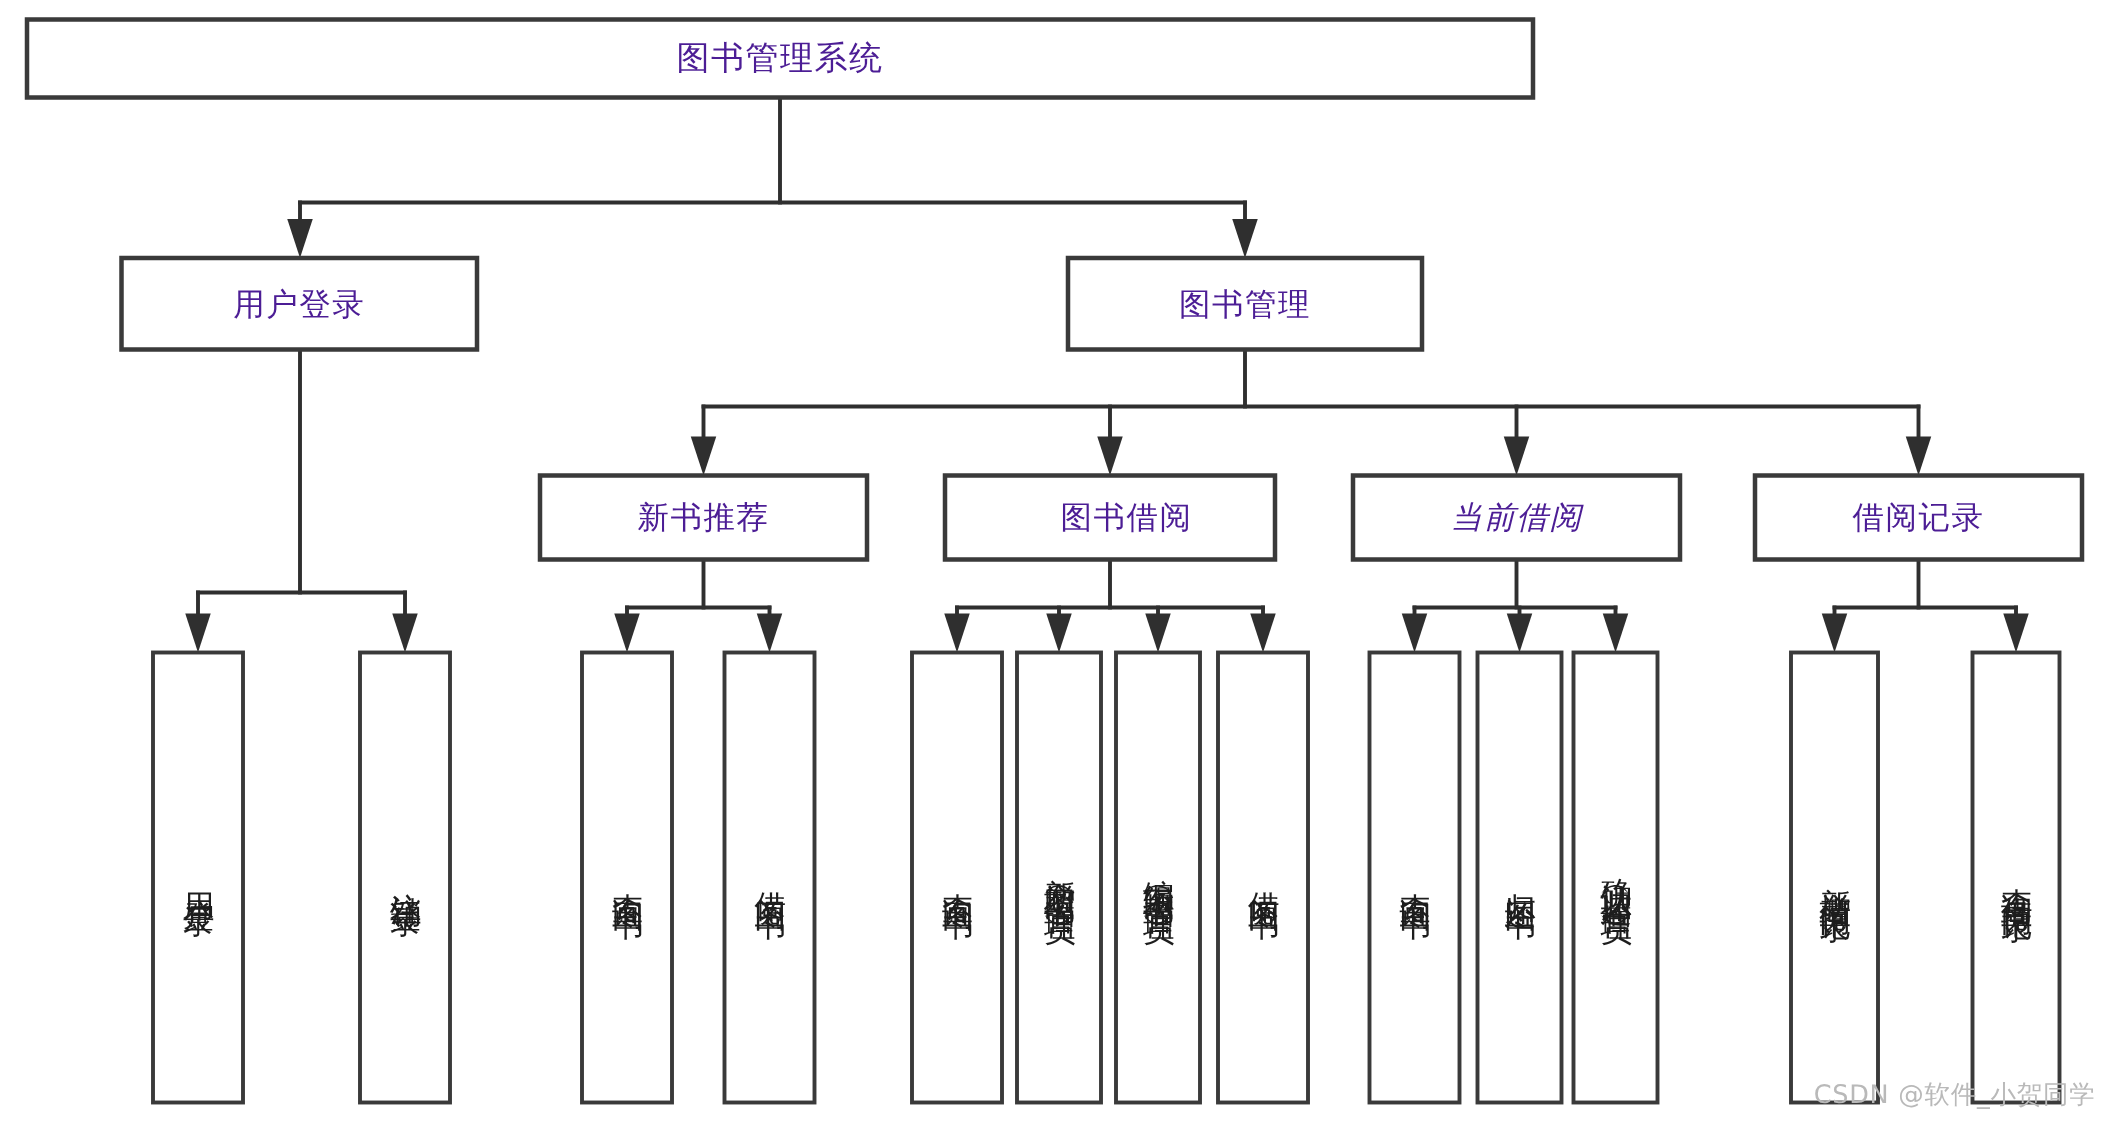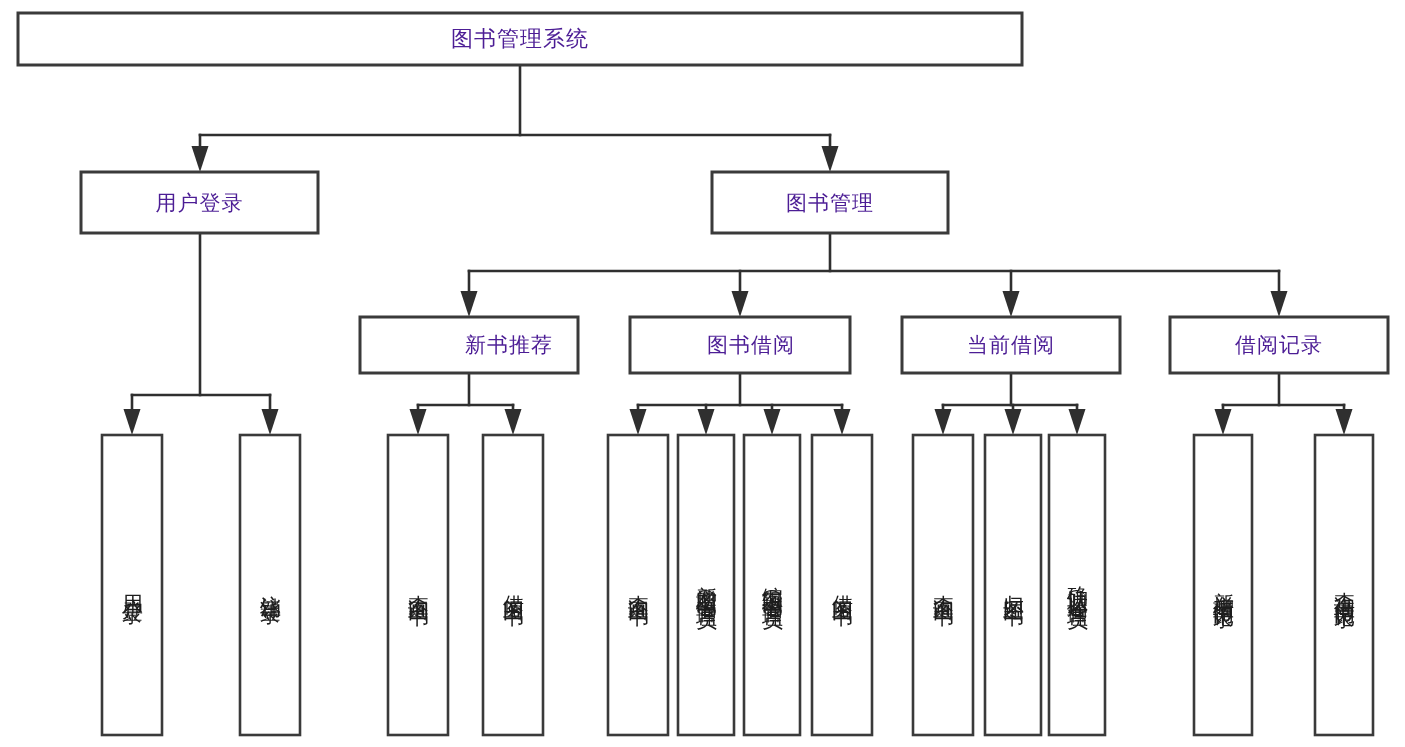--- a/index.html
+++ b/index.html
@@ -174,27 +174,27 @@
   <div id="label-layer">
       <div class="horiz-label-wrap" style="left: 18px; top: 13px; width: 1004px; height: 52px;">
         <span style="font-size: 22px;">图书管理系统</span>
       </div>
       <div class="horiz-label-wrap" style="left: 81px; top: 172px; width: 237px; height: 61px;">
         <span style="font-size: 21px;">用户登录</span>
       </div>
       <div class="horiz-label-wrap" style="left: 712px; top: 172px; width: 236px; height: 61px;">
         <span style="font-size: 21px;">图书管理</span>
       </div>
-      <div class="horiz-label-wrap" style="left: 360px; top: 317px; width: 218px; height: 56px; padding-left: 40px;">
+      <div class="horiz-label-wrap" style="left: 360px; top: 317px; width: 218px; height: 56px;">
         <span style="font-size: 21px;">新书推荐</span>
       </div>
       <div class="horiz-label-wrap" style="left: 630px; top: 317px; width: 220px; height: 56px; padding-left: 11px;">
         <span style="font-size: 21px;">图书借阅</span>
       </div>
-      <div class="horiz-label-wrap" style="left: 902px; top: 317px; width: 218px; height: 56px;">
+      <div class="horiz-label-wrap" style="left: 902px; top: 317px; width: 218px; height: 56px; font-style: italic;">
         <span style="font-size: 21px;">当前借阅</span>
       </div>
       <div class="horiz-label-wrap" style="left: 1170px; top: 317px; width: 218px; height: 56px;">
         <span style="font-size: 21px; text-align: right;">借阅记录</span>
       </div>
       <div class="vert-label-wrap" style="left: 102px; top: 435px; width: 60px; height: 300px;">
         <span style="font-size: 21px;">用户登录</span>
       </div>
       <div class="vert-label-wrap" style="left: 240px; top: 435px; width: 60px; height: 300px;">
         <span style="font-size: 21px;">注销登录</span>
@@ -226,13 +226,14 @@
       <div class="vert-label-wrap" style="left: 1049px; top: 435px; width: 56px; height: 300px;">
         <span style="font-size: 21px;">确认归还（管理员）</span>
       </div>
       <div class="vert-label-wrap" style="left: 1194px; top: 435px; width: 58px; height: 300px;">
         <span style="font-size: 21px;">新增借阅记录</span>
       </div>
       <div class="vert-label-wrap" style="left: 1315px; top: 435px; width: 58px; height: 300px;">
         <span style="font-size: 21px;">查询借阅记录</span>
       </div>
     </div>
+  <div id="watermark">CSDN @软件_小贺同学</div>
 </div>
 
 </body></html>

